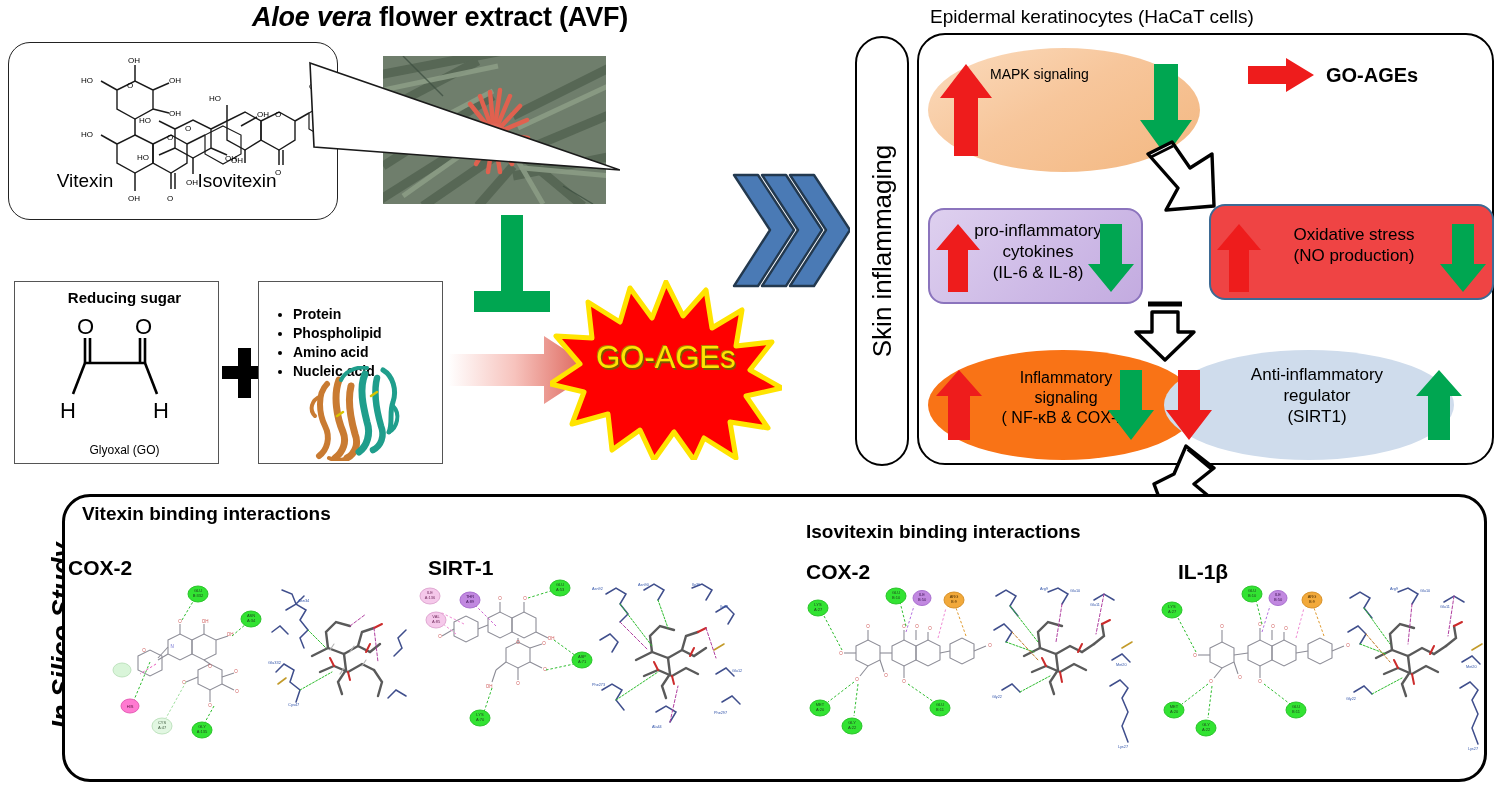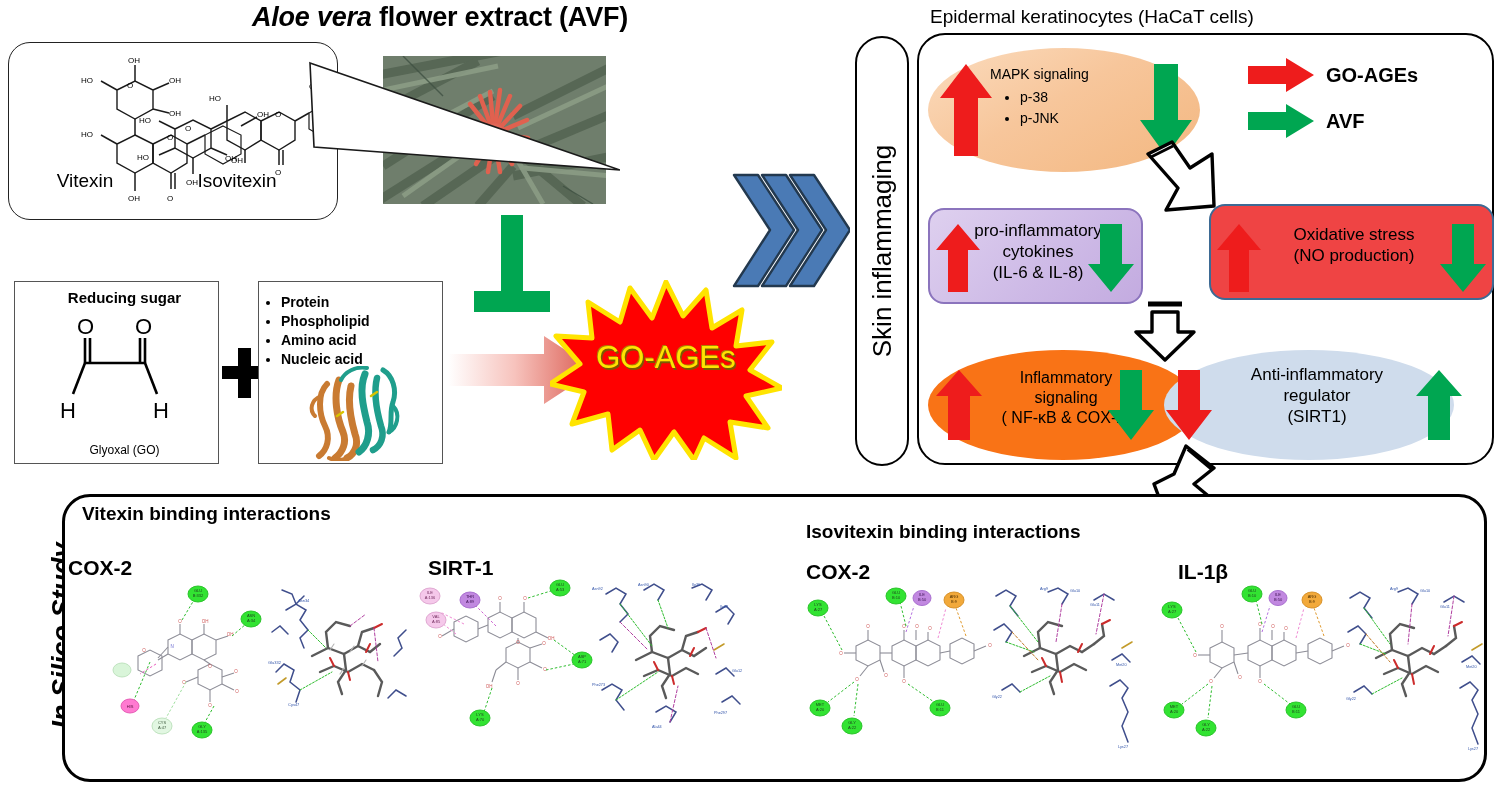--- a/index.html
+++ b/index.html
@@ -26,21 +26,21 @@
   #photo-pointer{left:300px;top:55px;width:320px;height:140px;}
 
   
   #sugar-box{left:14px;top:281px;width:205px;height:183px;}
   #sugar-title{position:absolute;top:7px;width:100%;text-align:center;font-size:15px;font-weight:bold;}
   #sugar-caption{position:absolute;bottom:6px;width:100%;text-align:center;font-size:12px;}
   #plus-sign{left:222px;top:348px;width:44px;height:50px;}
   #substrate-box{left:258px;top:281px;width:185px;height:183px;}
   #substrate-list{position:absolute;left:10px;top:7px;font-size:14px;font-weight:bold;line-height:19px;}
   #substrate-list li{margin-left:-14px;}
-  #substrate-list ul{margin:4px;padding-left:22px;}
+  #substrate-list ul{margin:16px;padding-left:22px;}
   #protein-ribbon{position:absolute;left:38px;top:84px;}
 
   
   #inhibit-T{left:474px;top:215px;}
   
   #fade-arrow{left:448px;top:330px;}
   
   #goages-burst{left:550px;top:280px;width:232px;height:180px;}
   #goages-label{position:absolute;left:0;top:60px;width:232px;text-align:center;
      font-size:31px;color:#ffe400;font-weight:normal;
@@ -319,24 +319,20 @@
 <div class="abs" id="skin-capsule">
   <span>Skin inflammaging</span>
 </div>
 
 <div class="abs" id="hacat-label">Epidermal keratinocytes (HaCaT cells)</div>
 <div class="abs" id="hacat-box"></div>
 
 <div class="abs" id="mapk-oval">
   <div id="mapk-text">
     <div>MAPK signaling</div>
-    <ul>
-      <li>p-38</li>
-      <li>p-JNK</li>
-    </ul>
   </div>
 </div>
 <svg class="abs" style="left:938px;top:62px" width="56" height="96">
   <polygon points="28,2 54,36 40,36 40,94 16,94 16,36 2,36" fill="#ee1c1c"></polygon>
 </svg>
 <svg class="abs" style="left:1138px;top:62px" width="56" height="96">
   <polygon points="28,94 54,58 40,58 40,2 16,2 16,58 2,58" fill="#00a651"></polygon>
 </svg>
 
 <svg class="abs" style="left:1138px;top:140px" width="94" height="78">
@@ -408,26 +404,20 @@
   <polygon points="58,6 86,28 66,44 90,64 44,92 26,44 46,34" fill="#fff" stroke="#000" stroke-width="3.4" stroke-linejoin="round"></polygon>
   <line x1="60" y1="9" x2="84" y2="29" stroke="#000" stroke-width="4"></line>
 </svg>
 
 <div class="abs" id="legend">
   <div class="legend-row">
     <svg width="66" height="34">
       <polygon points="0,8 38,8 38,0 66,17 38,34 38,26 0,26" fill="#ee1c1c"></polygon>
     </svg>
     <span>GO-AGEs</span>
-  </div>
-  <div class="legend-row">
-    <svg width="66" height="34">
-      <polygon points="0,8 38,8 38,0 66,17 38,34 38,26 0,26" fill="#00a651"></polygon>
-    </svg>
-    <span>AVF</span>
   </div>
 </div>
 
 <div class="abs" id="silico-label">In Silico Study</div>
 <div class="abs" id="silico-box"></div>
 
 <div class="abs panel-head" style="left:82px;top:503px">Vitexin binding interactions</div>
 <div class="abs panel-head" style="left:806px;top:521px">Isovitexin binding interactions</div>
 
 <div class="abs target-head" style="left:68px;top:556px">COX-2</div>

